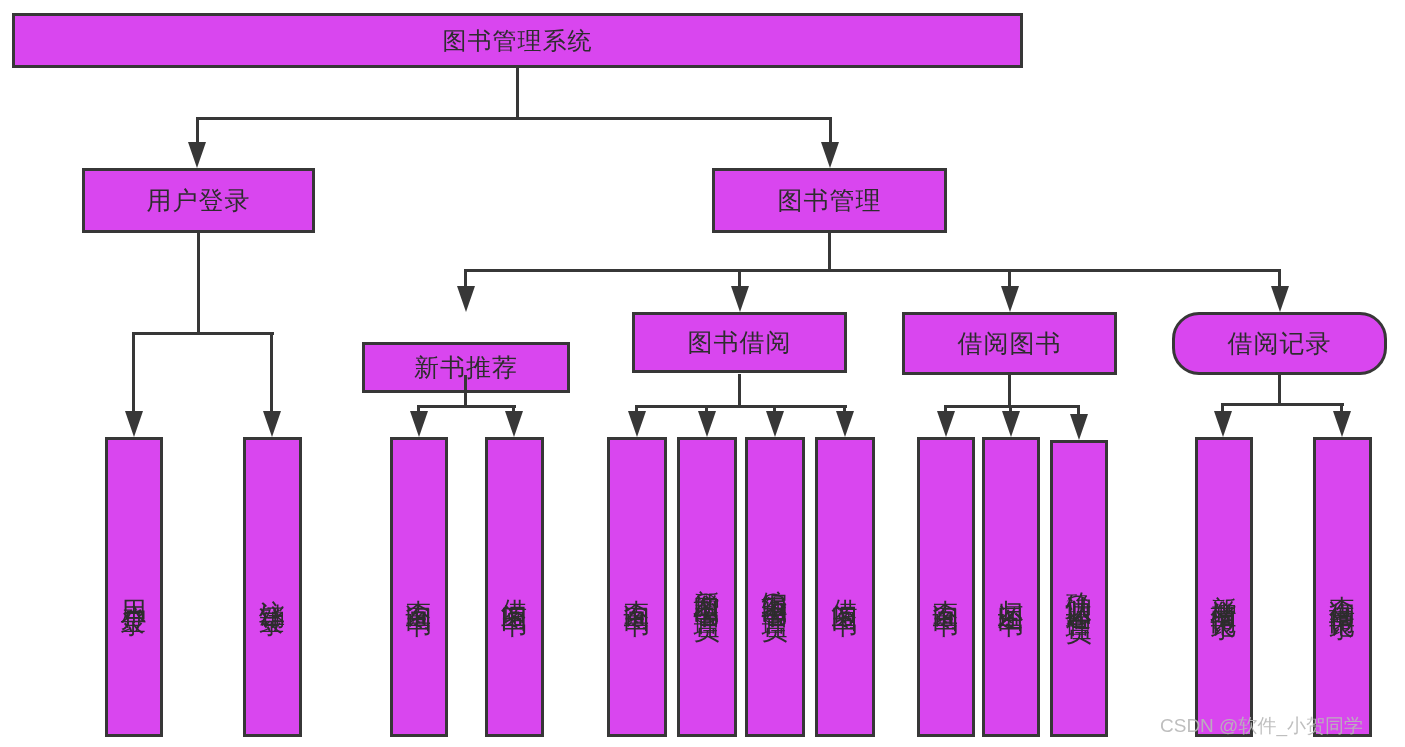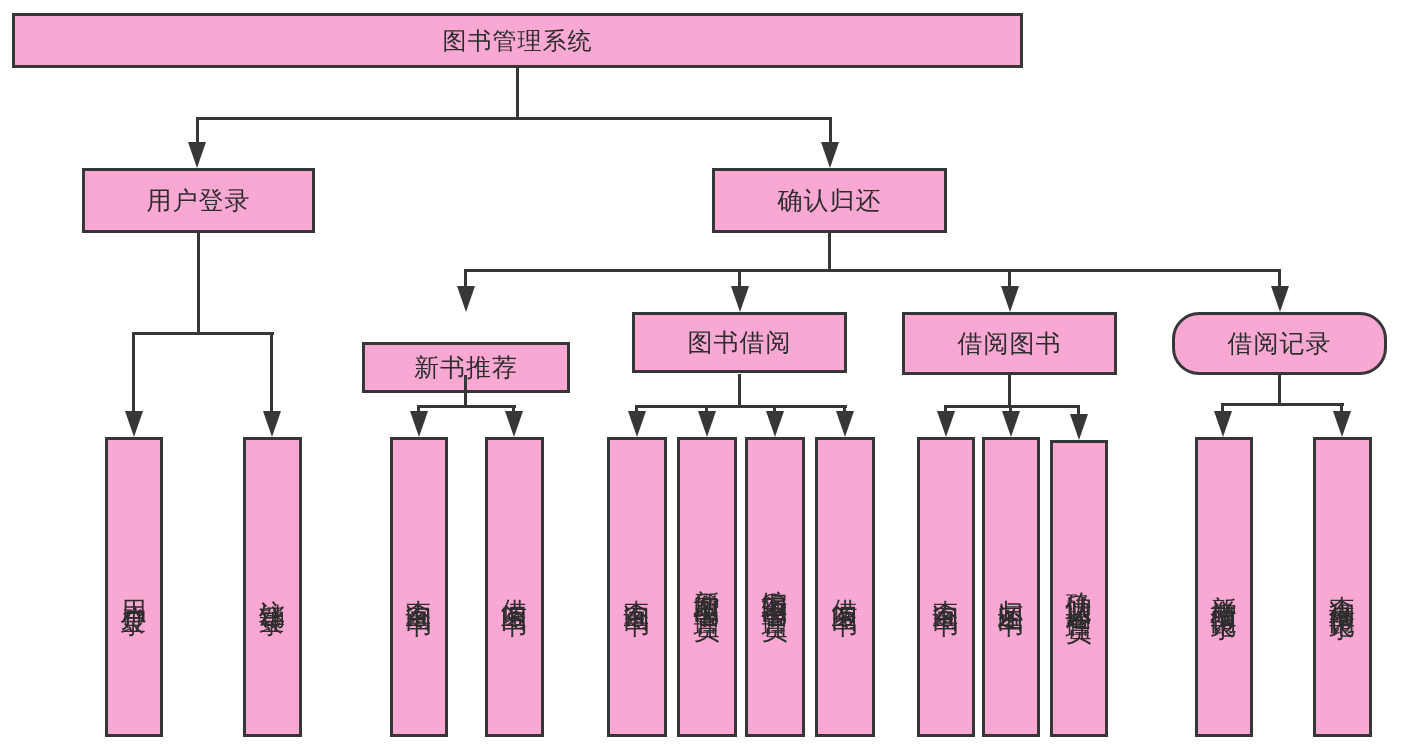--- a/index.html
+++ b/index.html
@@ -8,21 +8,21 @@
     --watermark:#b8b8b8;
     --background:#ffffff;
   }
   html,body{margin:0;padding:0;background:var(--background);}
   #stage{
     position:relative;width:1405px;height:747px;background:var(--background);
     font-family:"Liberation Sans","DejaVu Sans",sans-serif;color:var(--text);
     overflow:hidden;
   }
   .node{
-    position:absolute;box-sizing:border-box;background:#f9a8d4;
+    position:absolute;box-sizing:border-box;background:#d946ef;
     border:3px solid var(--line);
     display:flex;align-items:center;justify-content:center;
     font-size:25px;letter-spacing:1px;white-space:nowrap;
   }
   .root{font-size:24px;}
   .leaf{
     writing-mode:vertical-rl;text-orientation:mixed;
     font-size:26px;letter-spacing:4px;line-height:1;
   }
   .vline,.hline{position:absolute;background:var(--line);}
@@ -39,21 +39,21 @@
   }
 </style>
 </head>
 <body>
 
 <div id="stage">
 
   <div class="node root" style="left:12px;top:13px;width:1011px;height:55px;">图书管理系统</div>
 
   <div class="node" style="left:82px;top:168px;width:233px;height:65px;">用户登录</div>
-  <div class="node" style="left:712px;top:168px;width:235px;height:65px;">确认归还</div>
+  <div class="node" style="left:712px;top:168px;width:235px;height:65px;">图书管理</div>
 
   <div class="node" style="left:362px;top:312px;width:208px;height:51px;margin-top:30px;">新书推荐</div>
   <div class="node" style="left:632px;top:312px;width:215px;height:61px;">图书借阅</div>
   <div class="node" style="left:902px;top:312px;width:215px;height:63px;">借阅图书</div>
   <div class="node" style="left:1172px;top:312px;width:215px;height:63px;border-radius:27px;">借阅记录</div>
 
   <div class="node leaf" style="left:105px;top:437px;width:58px;height:300px;">用户登录</div>
   <div class="node leaf" style="left:243px;top:437px;width:59px;height:300px;">注销登录</div>
 
   <div class="node leaf" style="left:390px;top:437px;width:58px;height:300px;">查询图书</div>
@@ -123,14 +123,15 @@
   <div class="vline" style="left:1077px;top:405px;height:11px;"></div>
   <div class="tri" style="left:1070px;top:414px;"></div>
 
   <div class="vline" style="left:1278px;top:375px;height:31px;"></div>
   <div class="hline" style="left:1221px;top:403px;width:123px;"></div>
   <div class="vline" style="left:1221px;top:403px;height:10px;"></div>
   <div class="tri" style="left:1214px;top:411px;"></div>
   <div class="vline" style="left:1340px;top:403px;height:10px;"></div>
   <div class="tri" style="left:1333px;top:411px;"></div>
 
+  <div class="watermark">CSDN @软件_小贺同学</div>
 
 </div>
 
 </body></html>

